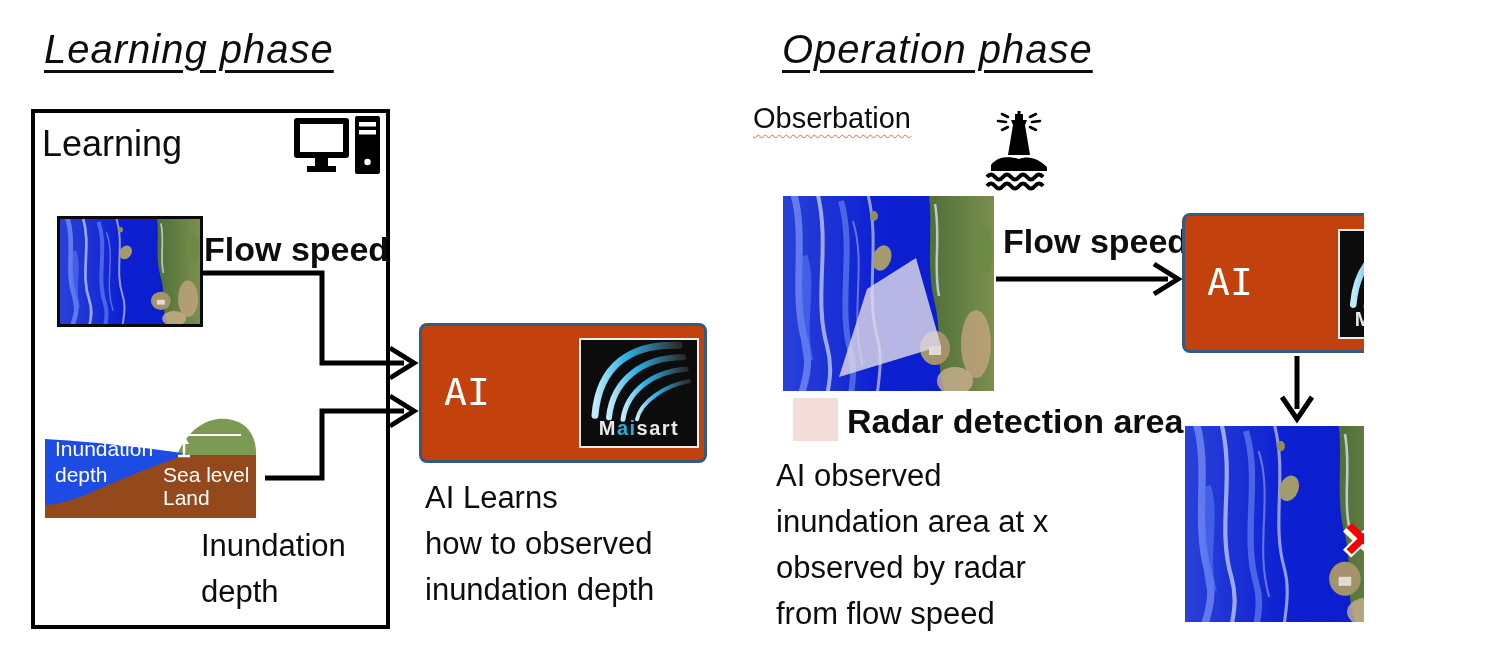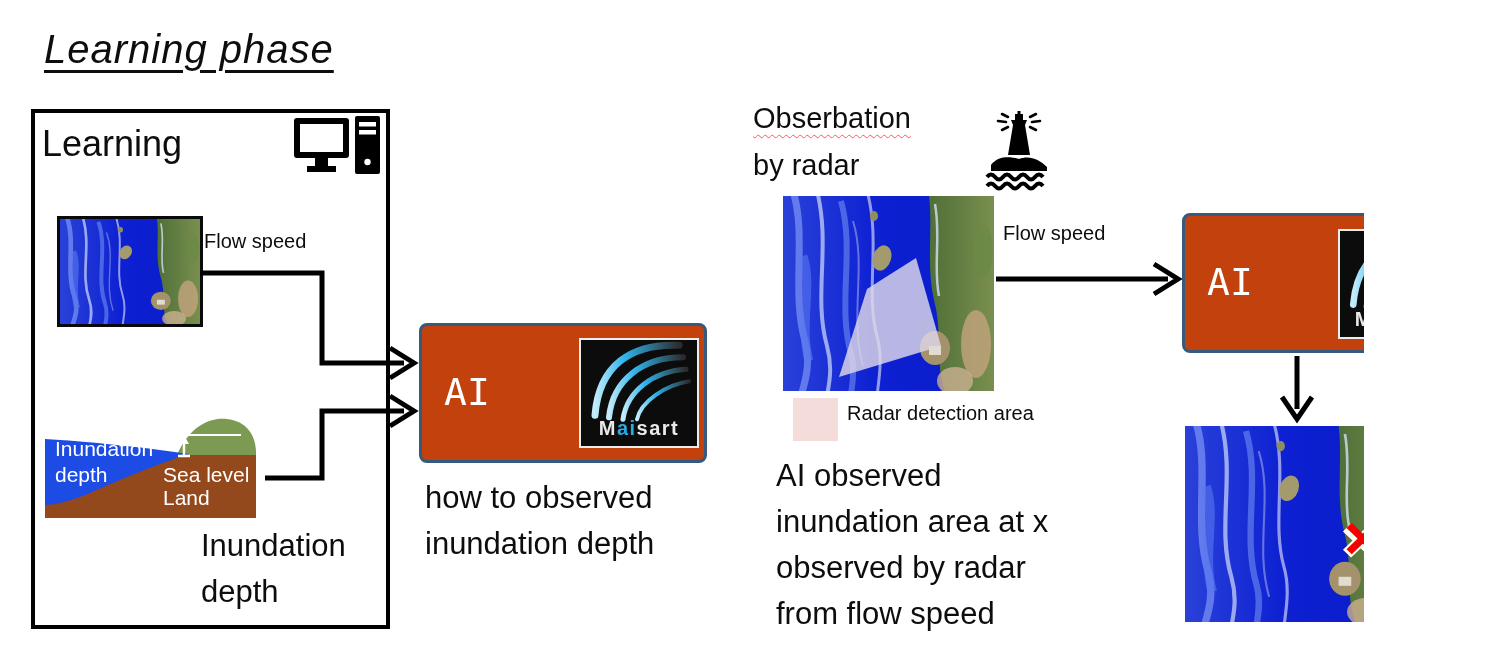--- a/index.html
+++ b/index.html
@@ -4,21 +4,21 @@
 <style>
   html,body{margin:0;padding:0;background:#fff;}
   .canvas{position:relative;width:1364px;height:650px;background:#ffffff;overflow:hidden;
           font-family:"Liberation Sans","DejaVu Sans",sans-serif;color:#0d0d0d;margin-top:11px;}
   .abs{position:absolute;}
   .phase-title{position:absolute;font-size:40px;font-style:italic;letter-spacing:1px;
                text-decoration:underline;text-decoration-thickness:3px;text-underline-offset:7px;}
   .sim-box{position:absolute;left:31px;top:98px;width:359px;height:520px;border:4px solid #000;
            box-sizing:border-box;background:transparent;}
   .big-label{position:absolute;font-size:36px;}
-  .label{position:absolute;font-size:20px;line-height:1.2;}
+  .label{position:absolute;font-size:34px;line-height:1.2;font-weight:bold;}
   .cap{position:absolute;font-size:31px;line-height:46px;white-space:nowrap;}
   .img-frame{position:absolute;border:3px solid #0a0a0a;box-sizing:content-box;line-height:0;}
   .scene{display:block;}
   .ai-box{position:absolute;width:288px;height:140px;background:#c2410c;border:3px solid #36597f;
           box-sizing:border-box;border-radius:8px;}
   .ai-text{position:absolute;left:22px;top:44px;font-family:"DejaVu Sans Mono","Liberation Mono",monospace;
            font-size:38px;color:#ffffff;}
   .maisart-logo{position:absolute;background:#0c0c0c;border:2px solid #ededed;box-sizing:border-box;
                 display:flex;flex-direction:column;justify-content:flex-end;}
   .maisart-arcs{position:absolute;left:0;top:0;width:100%;height:78%;}
@@ -127,28 +127,29 @@
           <path d="M102,14 C62,14 32,36 28,74" stroke-width="6"></path>
           <path d="M105,26 C72,28 46,48 42,76" stroke-width="5"></path>
           <path d="M108,38 C84,42 60,58 56,76" stroke-width="4"></path>
         </g>
       </svg>
       <div class="maisart-wordmark"><span>M</span><span class="accent">ai</span><span>sart</span></div>
     </div>
   </div>
 
   <div class="cap" style="left:425px;top:464px">
+    <div>AI Learns</div>
     <div>how to observed</div>
     <div>inundation depth</div>
   </div>
 
+  <div class="phase-title" style="left:782px;top:16px">Operation phase</div>
 
   <div class="cap" style="left:753px;top:84px;font-size:29px;line-height:47px">
     <div><span class="misspell">Obserbation</span></div>
-    <div>by radar</div>
   </div>
 
   <svg class="abs" style="left:983px;top:100px" width="72" height="80" viewBox="0 0 72 80">
     <g stroke="#000" stroke-width="2.6" stroke-linecap="round">
       <line x1="25" y1="6" x2="19" y2="3"></line>
         <line x1="23" y1="11" x2="15" y2="10"></line>
         <line x1="25" y1="16" x2="19" y2="19"></line>
       <line x1="47" y1="6" x2="53" y2="3"></line>
         <line x1="49" y1="11" x2="57" y2="10"></line>
         <line x1="47" y1="16" x2="53" y2="19"></line>

